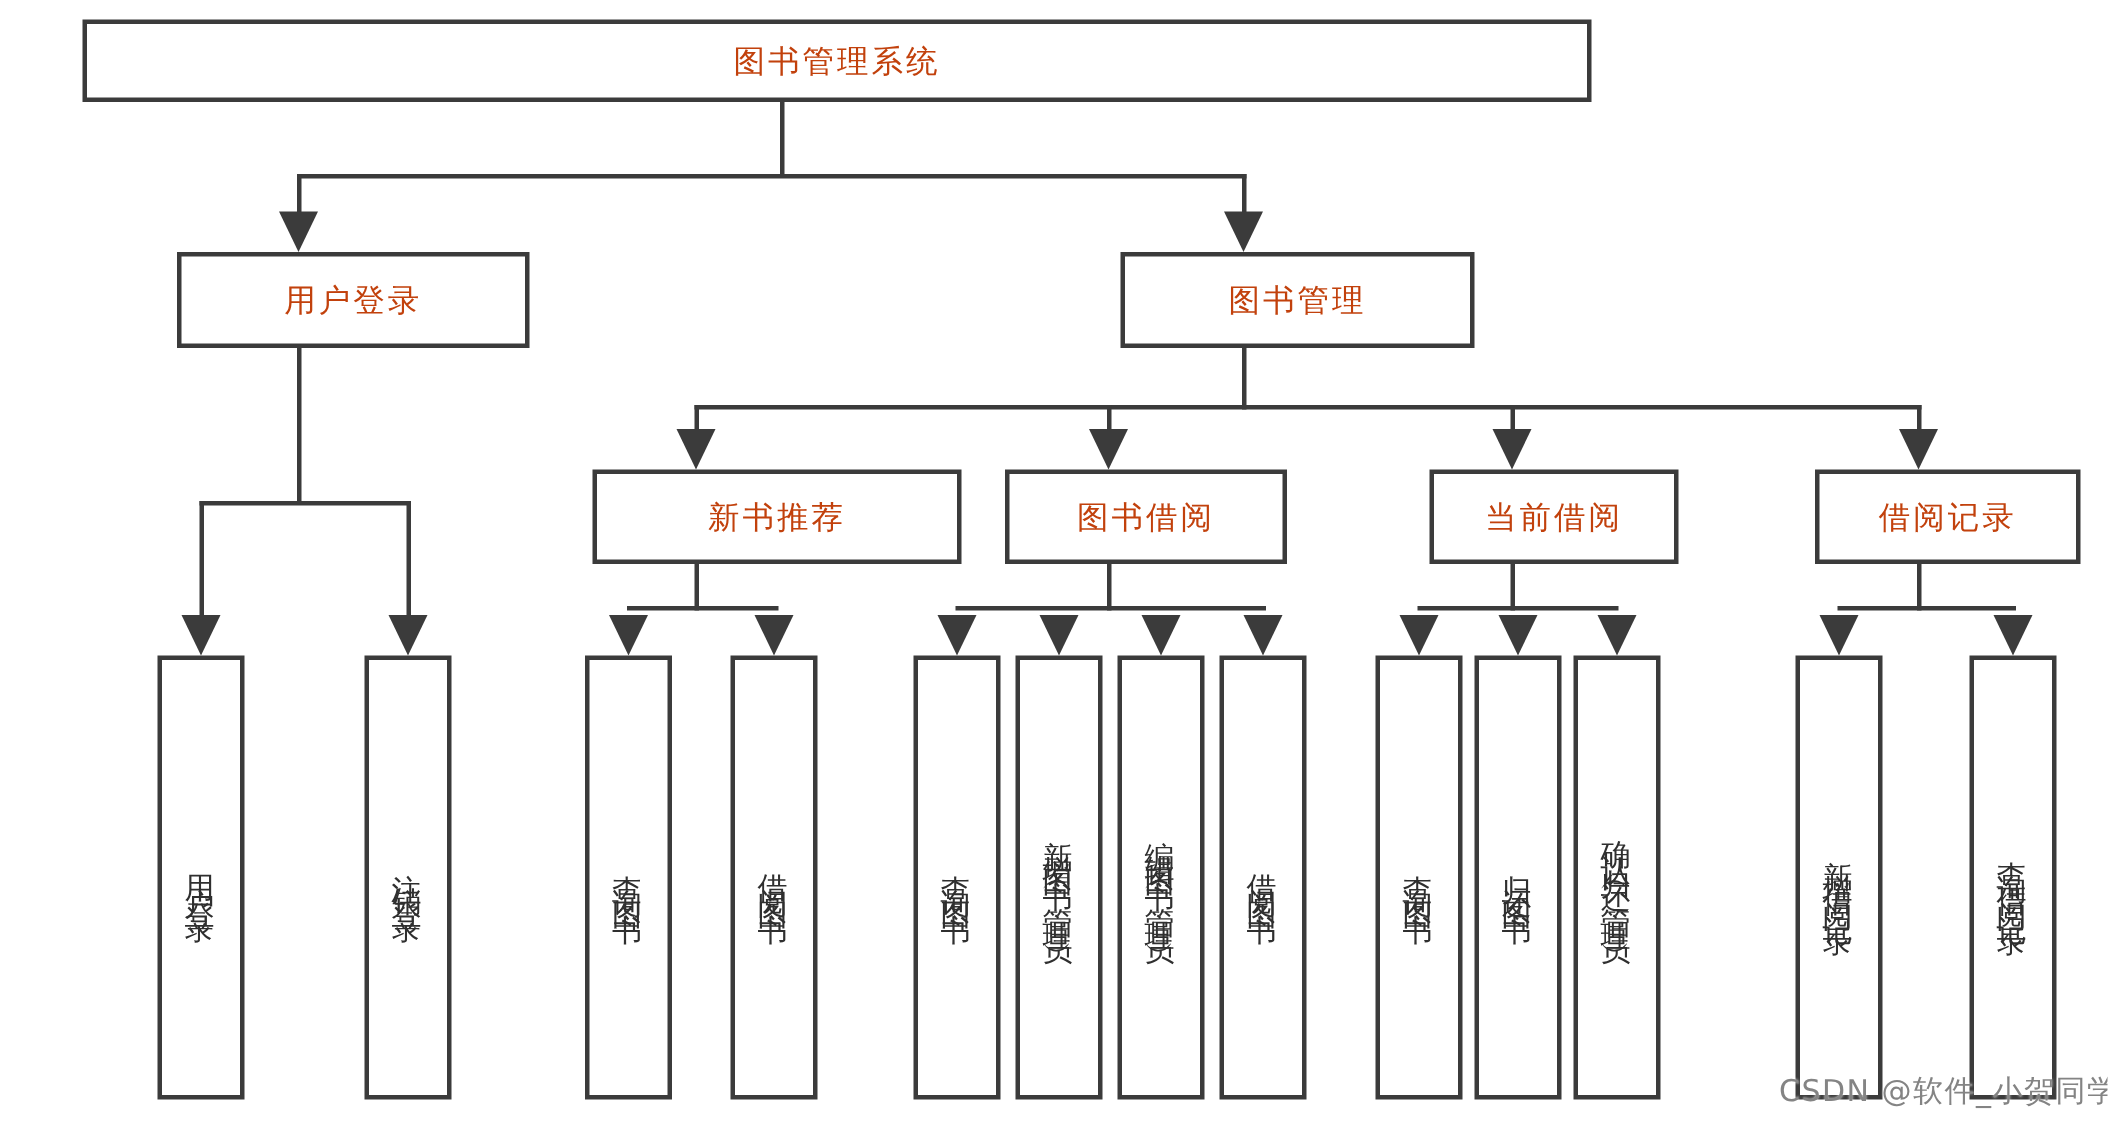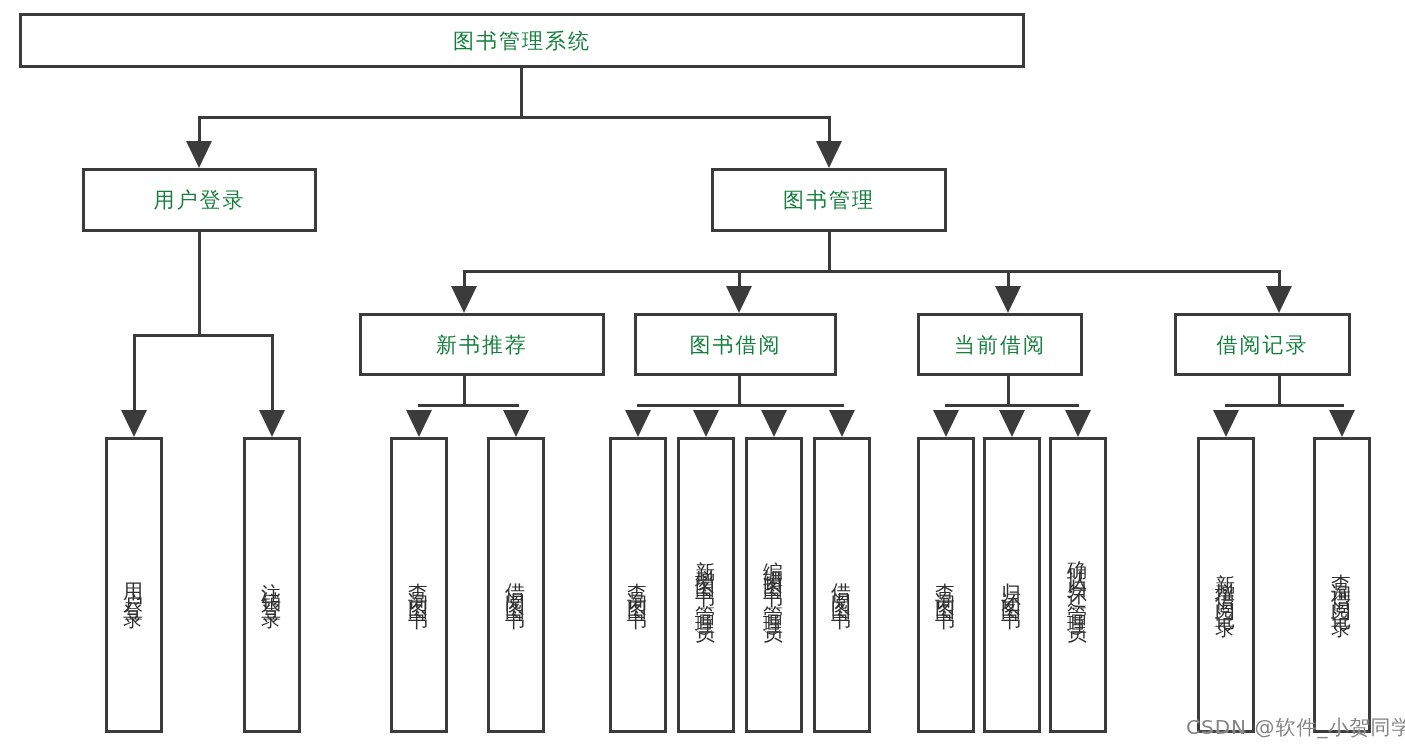--- a/index.html
+++ b/index.html
@@ -11,22 +11,23 @@
   }
   .canvas { position: absolute; left: 0; top: 0; width: 1405px; height: 747px; }
 
   
   .node {
     position: absolute;
     box-sizing: border-box;
     border: 3px solid #3b3b3b;
     background: #ffffff;
     display: flex; align-items: center; justify-content: center;
-    font-size: 21px; letter-spacing: 2px; color: #15803d;
+    font-size: 21px; letter-spacing: 2px; color: #c2410c;
     text-align: center;
+    margin-left: 36px;
   }
 
   
   .leaf {
     position: absolute;
     box-sizing: border-box;
     border: 3px solid #3b3b3b;
     background: #ffffff;
     top: 437px; width: 58px; height: 296px;
     writing-mode: vertical-rl; text-orientation: mixed;
@@ -61,21 +62,21 @@
 <div class="canvas">
 
   <div class="node" style="left:19px; top:13px; width:1006px; height:55px;">图书管理系统</div>
 
   <div class="node" style="left:82px; top:168px; width:235px; height:64px;">用户登录</div>
 
   <div class="node" style="left:711px; top:168px; width:236px; height:64px;">图书管理</div>
 
   <div class="node" style="left:359px; top:313px; width:246px; height:63px;">新书推荐</div>
 
-  <div class="node" style="left:634px; top:313px; width:203px; height:63px;">图书借阅</div>
+  <div class="node" style="left:634px; top:313px; width:188px; height:63px;">图书借阅</div>
 
   <div class="node" style="left:917px; top:313px; width:166px; height:63px;">当前借阅</div>
 
   <div class="node" style="left:1174px; top:313px; width:177px; height:63px;">借阅记录</div>
 
   <div class="leaf" style="left:105px;">用户登录</div>
   <div class="leaf" style="left:243px;">注销登录</div>
 
   <div class="leaf" style="left:390px;">查询图书</div>
   <div class="leaf" style="left:487px;">借阅图书</div>

